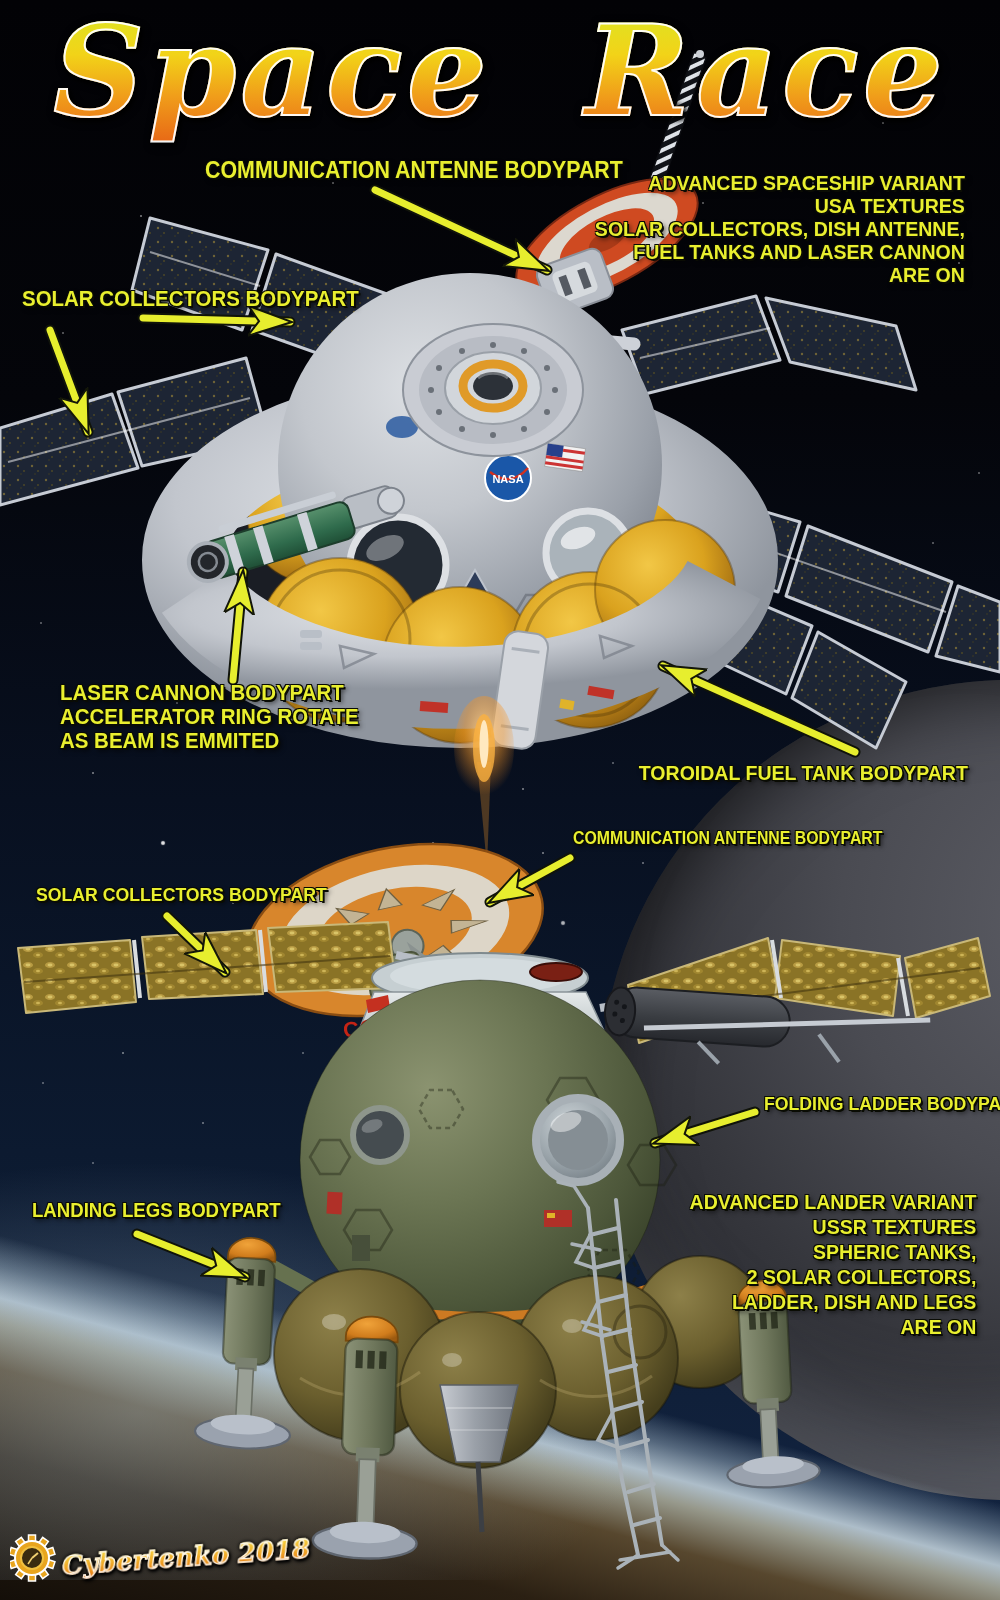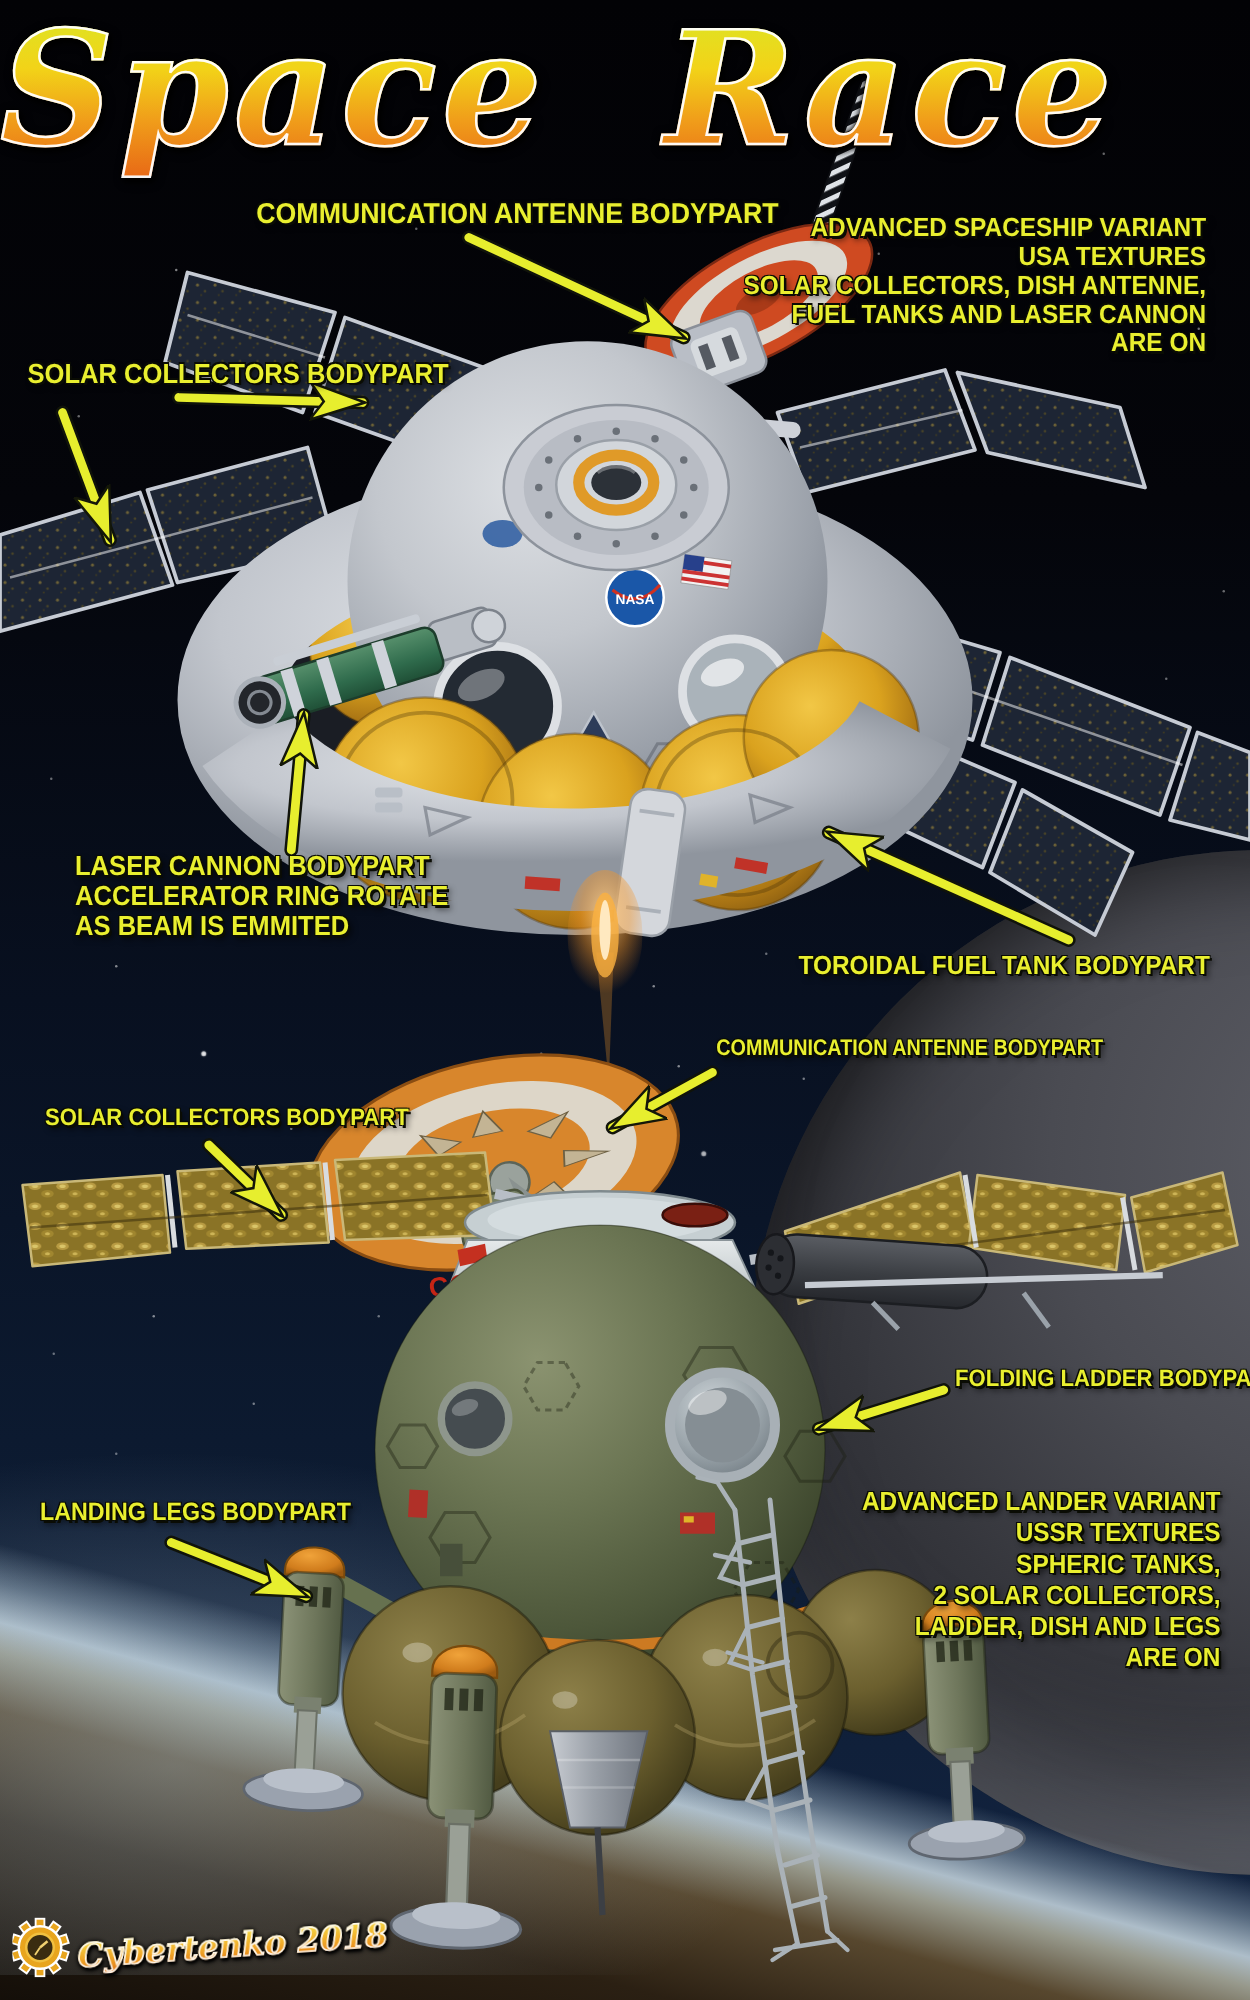--- a/index.html
+++ b/index.html
@@ -37,21 +37,21 @@
     background:linear-gradient(180deg, rgba(168,189,204,0) 0%, rgba(168,189,204,.45) 4%,
       rgba(190,206,216,.9) 8%, #97998c 11%, #57472e 17%, #2b2013 28%, #120d08 48%, #070605 75%, #050404 100%);}
   .planet-glow{position:absolute;left:-80px;top:1140px;width:780px;height:440px;z-index:4;pointer-events:none;
     background:radial-gradient(ellipse at 28% 62%, rgba(172,196,213,.38), rgba(172,196,213,0) 65%);}
   
   .ship{position:absolute;left:0;}
   #ship-top{top:0;z-index:5;}
   #ship-lander{top:800px;z-index:6;}
   #arrows{position:absolute;left:0;top:0;z-index:7;pointer-events:none;}
   
-  .title{position:absolute;left:0;top:2px;width:1000px;z-index:9;
+  .title{position:absolute;left:0;top:2px;width:1000px;text-align:center;z-index:9;
     font-family:"DejaVu Serif",serif;font-style:italic;font-weight:bold;font-size:126px;
     letter-spacing:4px;word-spacing:46px;line-height:1.1;
     color:#f2a01a;
     background:linear-gradient(180deg,#d9e825 0%,#f2d318 38%,#f09d1a 68%,#e86a16 100%);
     -webkit-background-clip:text;background-clip:text;-webkit-text-fill-color:transparent;
     -webkit-text-stroke:2px rgba(255,255,255,.95);
     filter:drop-shadow(0 0 3px #000) drop-shadow(2px 3px 2px #000);}
   .lbl{position:absolute;z-index:8;color:#e9ef2f;font-weight:bold;white-space:nowrap;
     text-shadow:2px 2px 0 #0a0c04,-1px -1px 0 #0a0c04,1px -1px 0 #0a0c04,-1px 1px 0 #0a0c04,3px 3px 5px rgba(0,0,0,.75);
     transform:scaleX(.93);transform-origin:0 0;}

